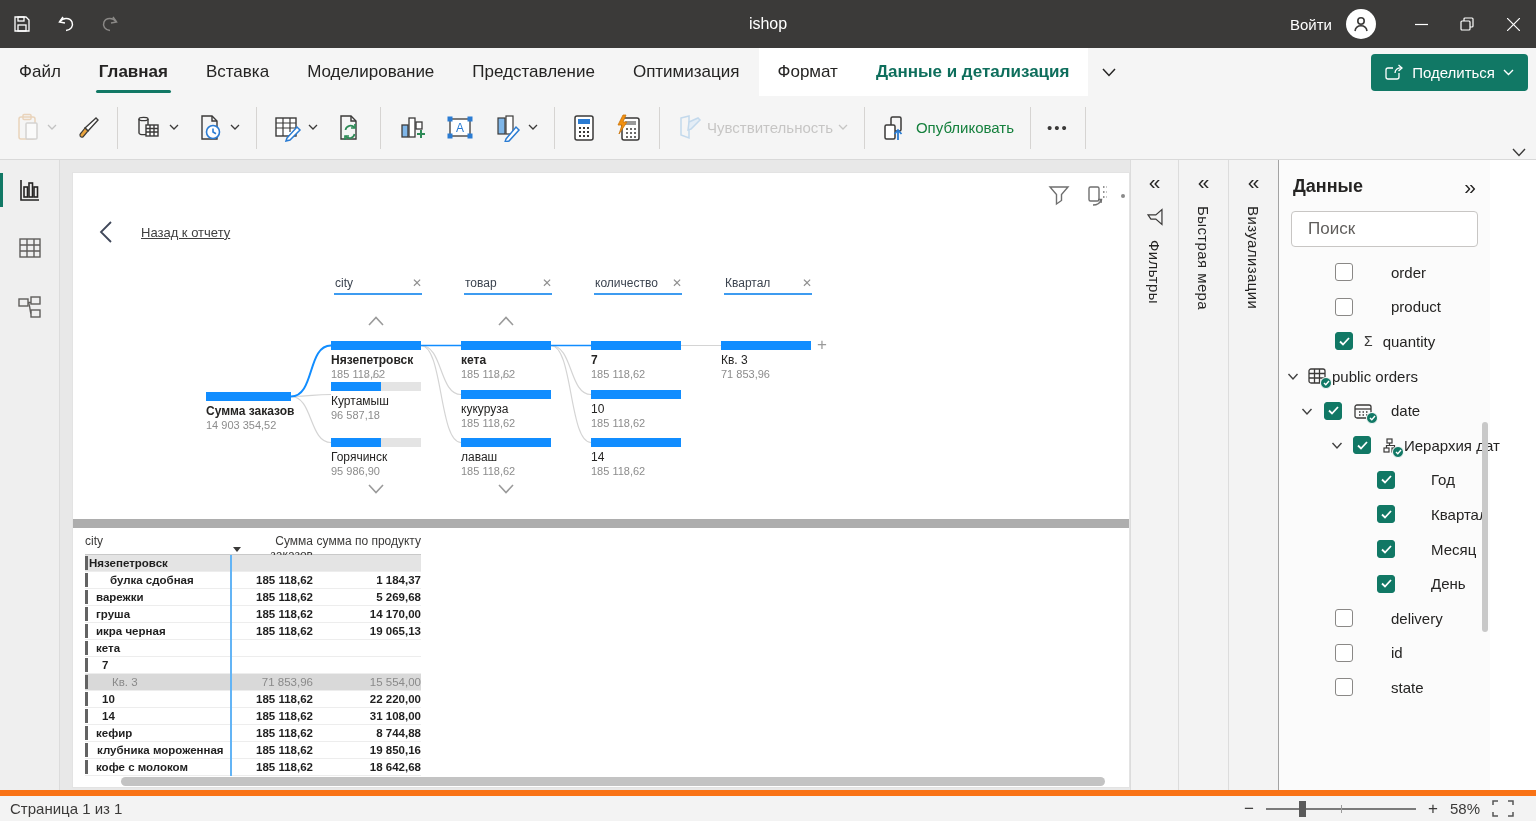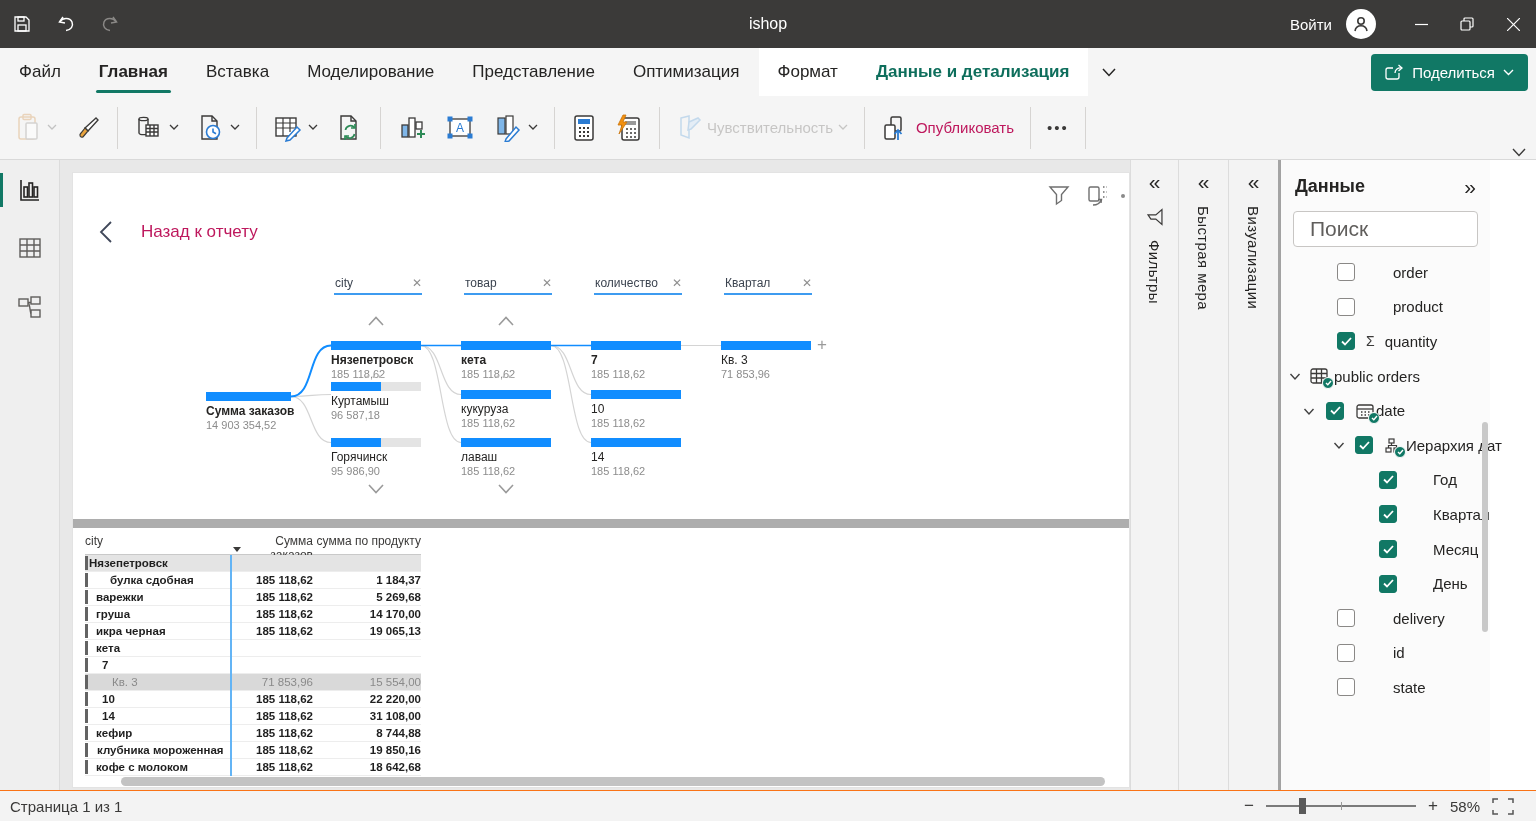--- a/index.html
+++ b/index.html
@@ -34,38 +34,38 @@
                height:37px; padding:0 14px; border-radius:4px; font-size:15px;
                font-family:inherit; cursor:pointer; }
 
   
   .toolrow { position:absolute; left:0; top:96px; width:1536px; height:64px; background:#f5f5f5;
              border-bottom:1px solid #d9d9d9; display:flex; align-items:center; }
   .tgroup { display:flex; align-items:center; gap:18px; padding:0 16px; height:44px; }
   .tsep { width:1px; height:42px; background:#d6d4d2; }
   .tool-btn { display:flex; align-items:center; gap:5px; cursor:pointer; }
   .tool-btn.disabled { opacity:.55; cursor:default; }
-  .tool-label { font-size:15px; color:#be185d; white-space:nowrap; }
+  .tool-label { font-size:15px; color:#15803d; white-space:nowrap; }
   .tool-label.dis { color:#a19f9d; }
   .dots { font-size:15px; letter-spacing:2px; color:#3b3a39; cursor:pointer; }
   .ribbon-collapse { position:absolute; right:10px; bottom:2px; cursor:pointer; }
 
   
   .leftstrip { position:absolute; left:0; top:160px; width:60px; height:630px; background:#efefef;
                border-right:1px solid #dcdcdc; }
   .strip-item { position:absolute; left:0; width:60px; height:44px; display:flex; align-items:center;
                 justify-content:center; cursor:pointer; }
   .strip-item.sel::before { content:""; position:absolute; left:0; top:5px; bottom:5px; width:3px; background:#117865; }
 
   
   .canvas { position:absolute; left:60px; top:160px; width:1070px; height:630px; background:#e8e8e8; }
   .page { position:absolute; left:12px; top:12px; width:1058px; height:616px; background:#fff;
           border:1px solid #e3e3e3; }
   .backbtn { position:absolute; left:26px; top:48px; display:flex; align-items:center; gap:28px; cursor:pointer; }
-  .back-label { font-size:17px; color:#be185d; }
+  .back-label { font-size:13px; color:#404040;text-decoration:underline; }
   .vh-icon { position:absolute; cursor:pointer; }
   .hdr-dot { position:absolute; width:4px; height:4px; border-radius:50%; background:#8a8a8a; }
 
   
   .fpill { position:absolute; top:103px; width:88px; border-bottom:2px solid #3d9bf0; padding:0 0 3px 1px;
            display:flex; justify-content:space-between; align-items:center; font-size:12px; color:#3c4450; cursor:pointer; }
   .fpill .fx { color:#8f8f8f; font-size:12px; line-height:10px; cursor:pointer; }
   .node { position:absolute; width:90px; cursor:pointer; }
   .nbar { height:9px; background:#e4e4e4; }
   .nfill { display:block; height:9px; background:#118DFF; }
@@ -93,47 +93,47 @@
   .hscroll { position:absolute; left:48px; top:604px; width:984px; height:9px; border-radius:5px; background:#c3c3c3; cursor:pointer; }
 
   
   .rail { position:absolute; top:160px; height:630px; background:#f3f3f3; border-left:1px solid #dcdcdc; }
   .rail-collapse { display:block; text-align:center; font-size:21px; color:#252423; margin-top:12px; cursor:pointer; line-height:20px; }
   .rail-label { display:block; writing-mode:vertical-rl; font-size:15px; color:#252423; margin:14px auto 0; letter-spacing:.4px; }
   .rail-funnel { margin:16px auto 0; width:18px; }
 
   
   .datapanel { position:absolute; left:1278px; top:160px; width:212px; height:630px; background:#fbfbfb;
-               border-left:3px solid #a3a3a3; }
+               border-left:1px solid #a3a3a3; }
   .dp-head { display:flex; align-items:center; justify-content:space-between; padding:16px 14px 0 14px; }
   .dp-title { font-size:18px; font-weight:700; color:#252423; }
   .dp-collapse { font-size:21px; color:#252423; cursor:pointer; line-height:20px; }
   .searchbox { margin:14px 12px 0 12px; height:36px; border:1px solid #c8c6c4; border-radius:4px;
                display:flex; align-items:center; padding:0 8px; gap:8px; background:#fff; }
-  .searchbox input { border:none; outline:none; font-size:21px; color:#701a75; width:170px; background:transparent;
+  .searchbox input { border:none; outline:none; font-size:17px; color:#701a75; width:170px; background:transparent;
                      font-family:inherit; }
   .searchbox input::placeholder { color:#605e5c; }
   .fieldlist { margin-top:8px; }
   .prow { display:flex; align-items:center; height:34.6px; cursor:pointer; }
   .plabel { font-size:15px; color:#252423; white-space:nowrap; }
   .cb { width:18px; height:18px; border:1px solid #8a8886; border-radius:3px; background:#fff;
         display:flex; align-items:center; justify-content:center; flex:none; cursor:pointer; }
   .cb svg { visibility:hidden; }
   .cb.on { background:#117865; border-color:#117865; }
   .cb.on svg { visibility:visible; }
   .chev { color:#404040; flex:none; display:flex; cursor:pointer; }
   .iconwrap { position:relative; flex:none; display:flex; }
   .badge { position:absolute; right:-6px; bottom:-5px; width:12px; height:12px; border-radius:50%;
            background:#117865; border:1.5px solid #fbfbfb; display:flex; align-items:center; justify-content:center; }
   .sigma { font-size:14px; color:#3b3a39; flex:none; }
   .vthumb { position:absolute; right:2px; top:262px; width:6px; height:210px; background:#c8c8c8; border-radius:3px; cursor:pointer; }
 
   
   .statusbar { position:absolute; left:0; top:790px; width:1536px; height:31px; background:#f3f3f3;
-               border-top:1px solid #f97316; display:flex; align-items:center; font-size:15px; color:#3b3a39; }
+               border-top:6px solid #f97316; display:flex; align-items:center; font-size:15px; color:#3b3a39; }
   .sb-page { margin-left:10px; }
   .sb-zoom { margin-left:auto; display:flex; align-items:center; gap:12px; padding-right:22px; }
   .zline { position:relative; width:150px; height:16px; cursor:pointer; }
   .zline .track { position:absolute; left:0; right:0; top:7px; height:2px; background:#7a7a7a; }
   .zline .tick { position:absolute; left:50%; top:4px; width:1px; height:8px; background:#9a9a9a; }
   .zline .thumb { position:absolute; left:33px; top:0; width:7px; height:16px; background:#5a5a5a; }
   .zpm { font-size:17px; color:#3b3a39; cursor:pointer; line-height:14px; }
   .zpct { font-size:15px; color:#3b3a39; }
 </style>
 </head>
@@ -730,21 +730,21 @@
               <rect x="1" y="2" width="16" height="13" rx="2"></rect>
               <path d="M1 6 h16"></path>
               <path d="M5 9 h1.5 M8.5 9 h1.5 M12 9 h1.5 M5 12 h1.5 M8.5 12 h1.5 M12 12 h1.5" stroke-width="1.6"></path>
             </svg>
           <span class="badge">
               <svg width="7" height="6" viewBox="0 0 7 6" fill="none" stroke="#fff" stroke-width="1.4">
                 <path d="M1 3 L2.8 4.8 L6 1"></path>
               </svg>
             </span>
         </span>
-        <span class="plabel" style="margin-left:2px">date</span>
+        <span class="plabel" style="margin-left:19px">date</span>
       </div>
       <div class="prow">
         <span class="chev" style="margin-left:52px">
             <svg width="12" height="12" viewBox="0 0 12 12" fill="none" stroke="#404040" stroke-width="1.4">
               <path d="M1.5 4 L6 9 L10.5 4"></path>
             </svg>
           </span>
         <span class="cb on" style="margin-left:10px">
             <svg width="11" height="9" viewBox="0 0 11 9" fill="none" stroke="#fff" stroke-width="1.8">
               <path d="M1 4.5 L4 7.5 L10 1"></path>

